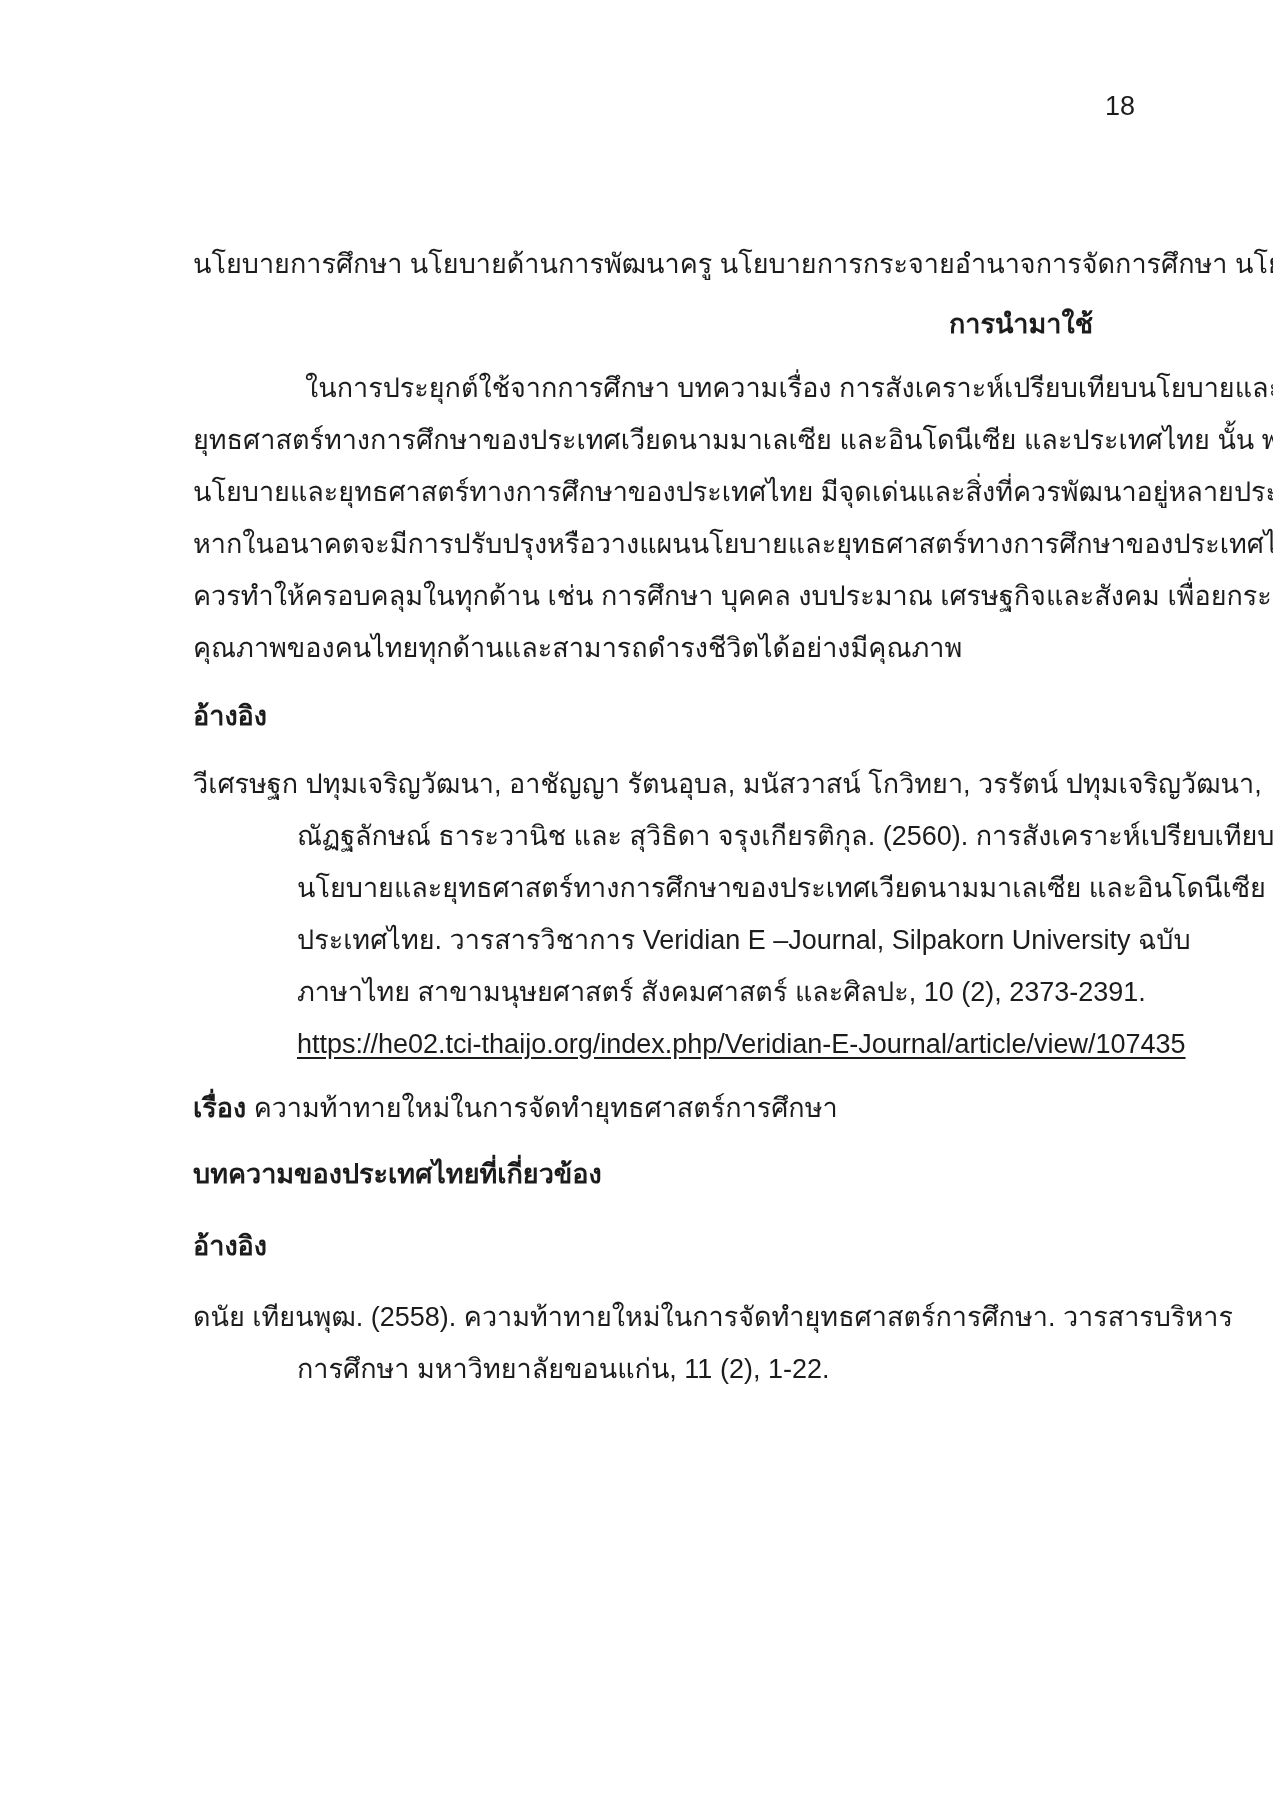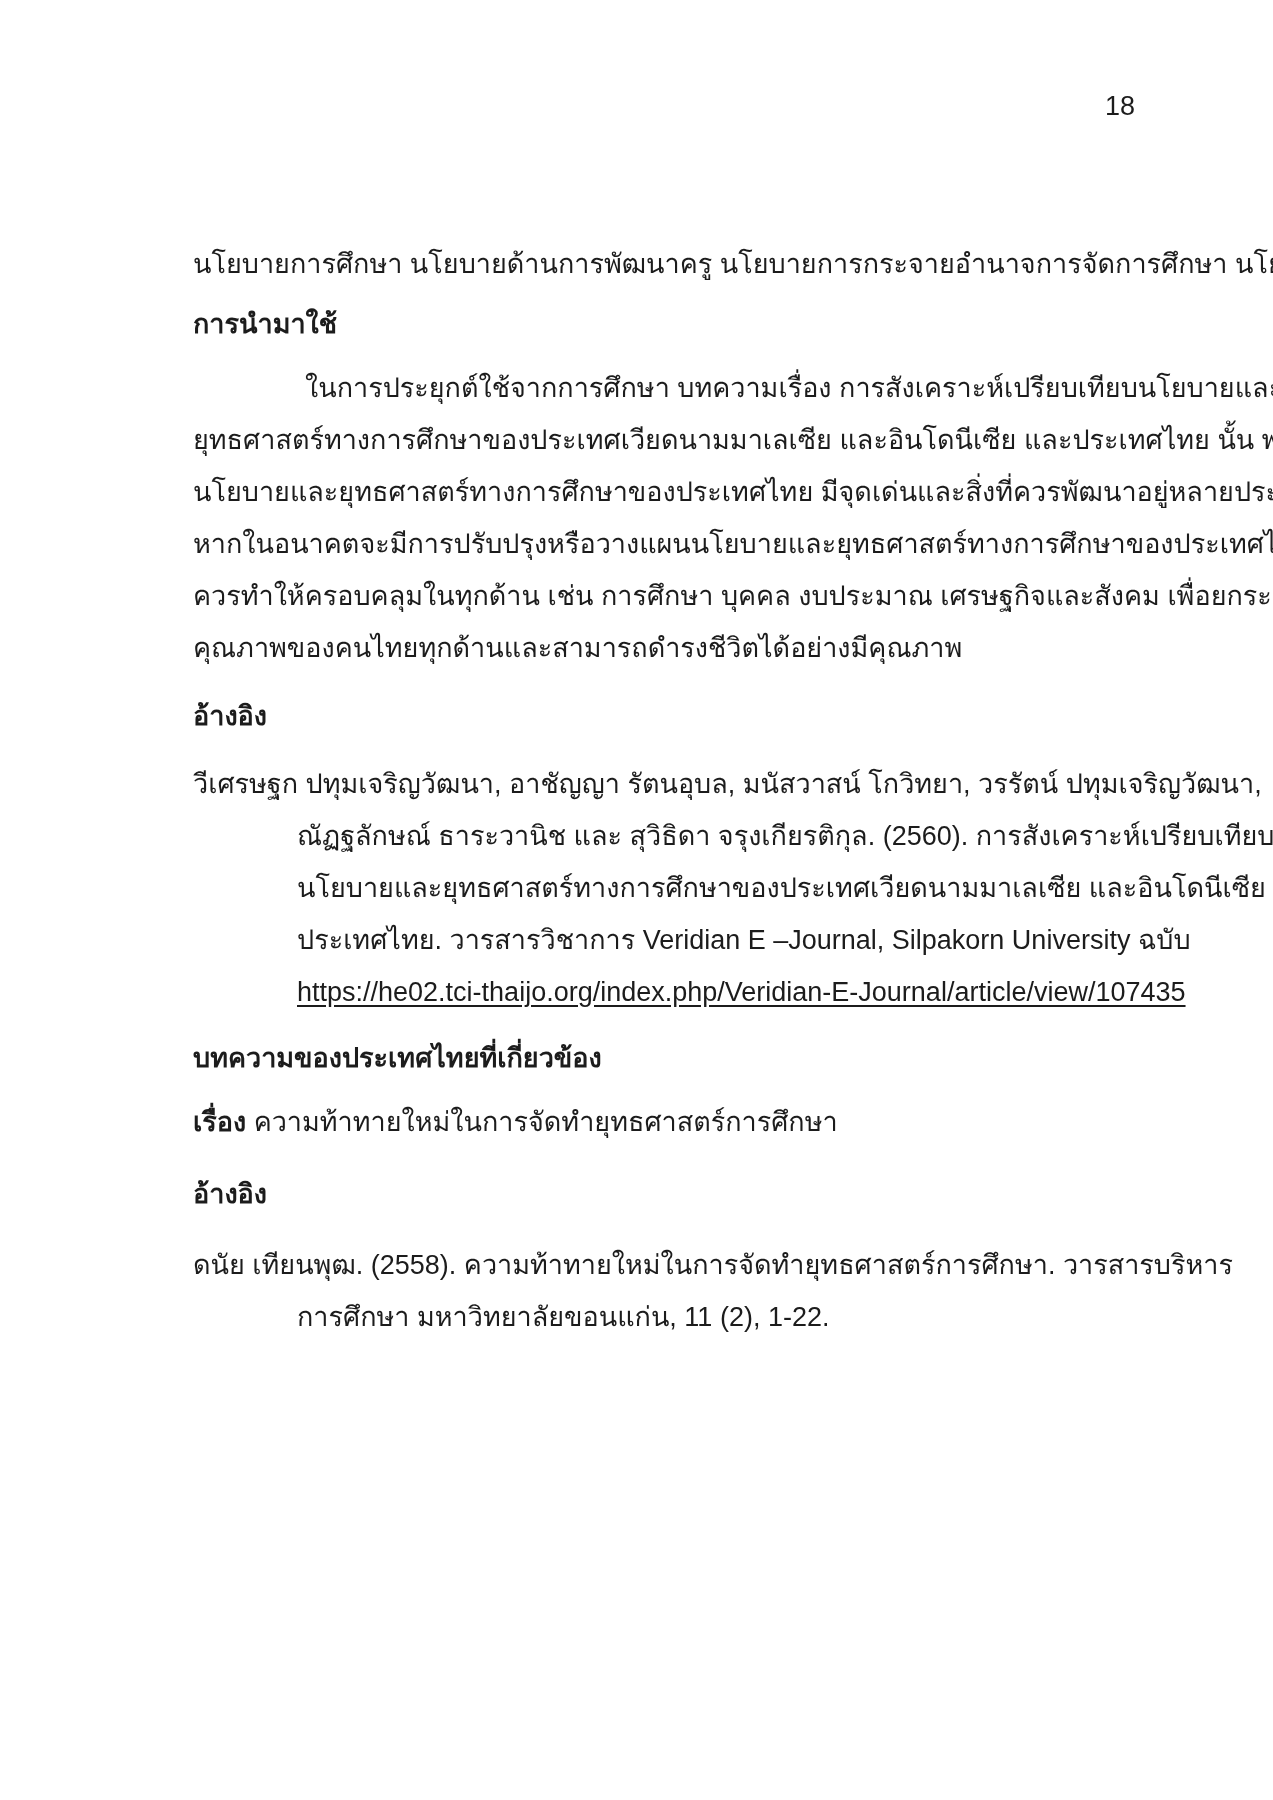--- a/index.html
+++ b/index.html
@@ -27,21 +27,21 @@
   .ln {
     font-size: 27px;
     line-height: 52px;
     white-space: nowrap;
   }
   .heading { font-weight: 700; }
   .b { font-weight: 700; }
   .it { }
   .ind  { padding-left: 112px; }  
   .hang { padding-left: 104px; }  
-  .mt8  { margin-top: 8px; }
+  .mt8  { margin-top: 8px; text-align: right; }
   .mt12 { margin-top: 12px; }
   .mt14 { margin-top: 14px; }
   .mt16 { margin-top: 16px; }
   .mt19 { margin-top: 19px; }
   .mt20 { margin-top: 20px; }
   a.url {
     color: inherit;
     text-decoration: underline;
     text-underline-offset: 4px;
     cursor: pointer;
@@ -62,22 +62,23 @@
   <div class="ln">นโยบายและยุทธศาสตร์ทางการศึกษาของประเทศไทย มีจุดเด่นและสิ่งที่ควรพัฒนาอยู่หลายประเด็น</div>
   <div class="ln">หากในอนาคตจะมีการปรับปรุงหรือวางแผนนโยบายและยุทธศาสตร์ทางการศึกษาของประเทศไทย</div>
   <div class="ln">ควรทำให้ครอบคลุมในทุกด้าน เช่น การศึกษา บุคคล งบประมาณ เศรษฐกิจและสังคม เพื่อยกระดับ</div>
   <div class="ln">คุณภาพของคนไทยทุกด้านและสามารถดำรงชีวิตได้อย่างมีคุณภาพ</div>
 
   <div class="ln heading mt16">อ้างอิง</div>
   <div class="ln mt16">วีเศรษฐก ปทุมเจริญวัฒนา, อาชัญญา รัตนอุบล, มนัสวาสน์ โกวิทยา, วรรัตน์ ปทุมเจริญวัฒนา,</div>
   <div class="ln hang">ณัฏฐลักษณ์ ธาระวานิช และ สุวิธิดา จรุงเกียรติกุล. (2560). การสังเคราะห์เปรียบเทียบ</div>
   <div class="ln hang">นโยบายและยุทธศาสตร์ทางการศึกษาของประเทศเวียดนามมาเลเซีย และอินโดนีเซีย และ</div>
   <div class="ln hang"><span>ประเทศไทย. </span><span class="it">วารสารวิชาการ Veridian E –Journal, Silpakorn University ฉบับ</span></div>
+  <div class="ln hang"><span class="it">ภาษาไทย สาขามนุษยศาสตร์ สังคมศาสตร์ และศิลปะ,</span><span> 10 (2), 2373-2391.</span></div>
   <div class="ln hang"><a class="url" href="#">https://he02.tci-thaijo.org/index.php/Veridian-E-Journal/article/view/107435</a></div>
 
+  <div class="ln mt12"><span class="b">เรื่อง</span><span> ความท้าทายใหม่ในการจัดทำยุทธศาสตร์การศึกษา</span></div>
   <div class="ln heading mt14">บทความของประเทศไทยที่เกี่ยวข้อง</div>
-  <div class="ln mt12"><span class="b">เรื่อง</span><span> ความท้าทายใหม่ในการจัดทำยุทธศาสตร์การศึกษา</span></div>
 
   <div class="ln heading mt20">อ้างอิง</div>
   <div class="ln mt19"><span>ดนัย เทียนพุฒ. (2558). ความท้าทายใหม่ในการจัดทำยุทธศาสตร์การศึกษา. </span><span class="it">วารสารบริหาร</span></div>
   <div class="ln hang"><span class="it">การศึกษา มหาวิทยาลัยขอนแก่น,</span><span> 11 (2), 1-22.</span></div>
 
 </div>
 
 </body></html>

